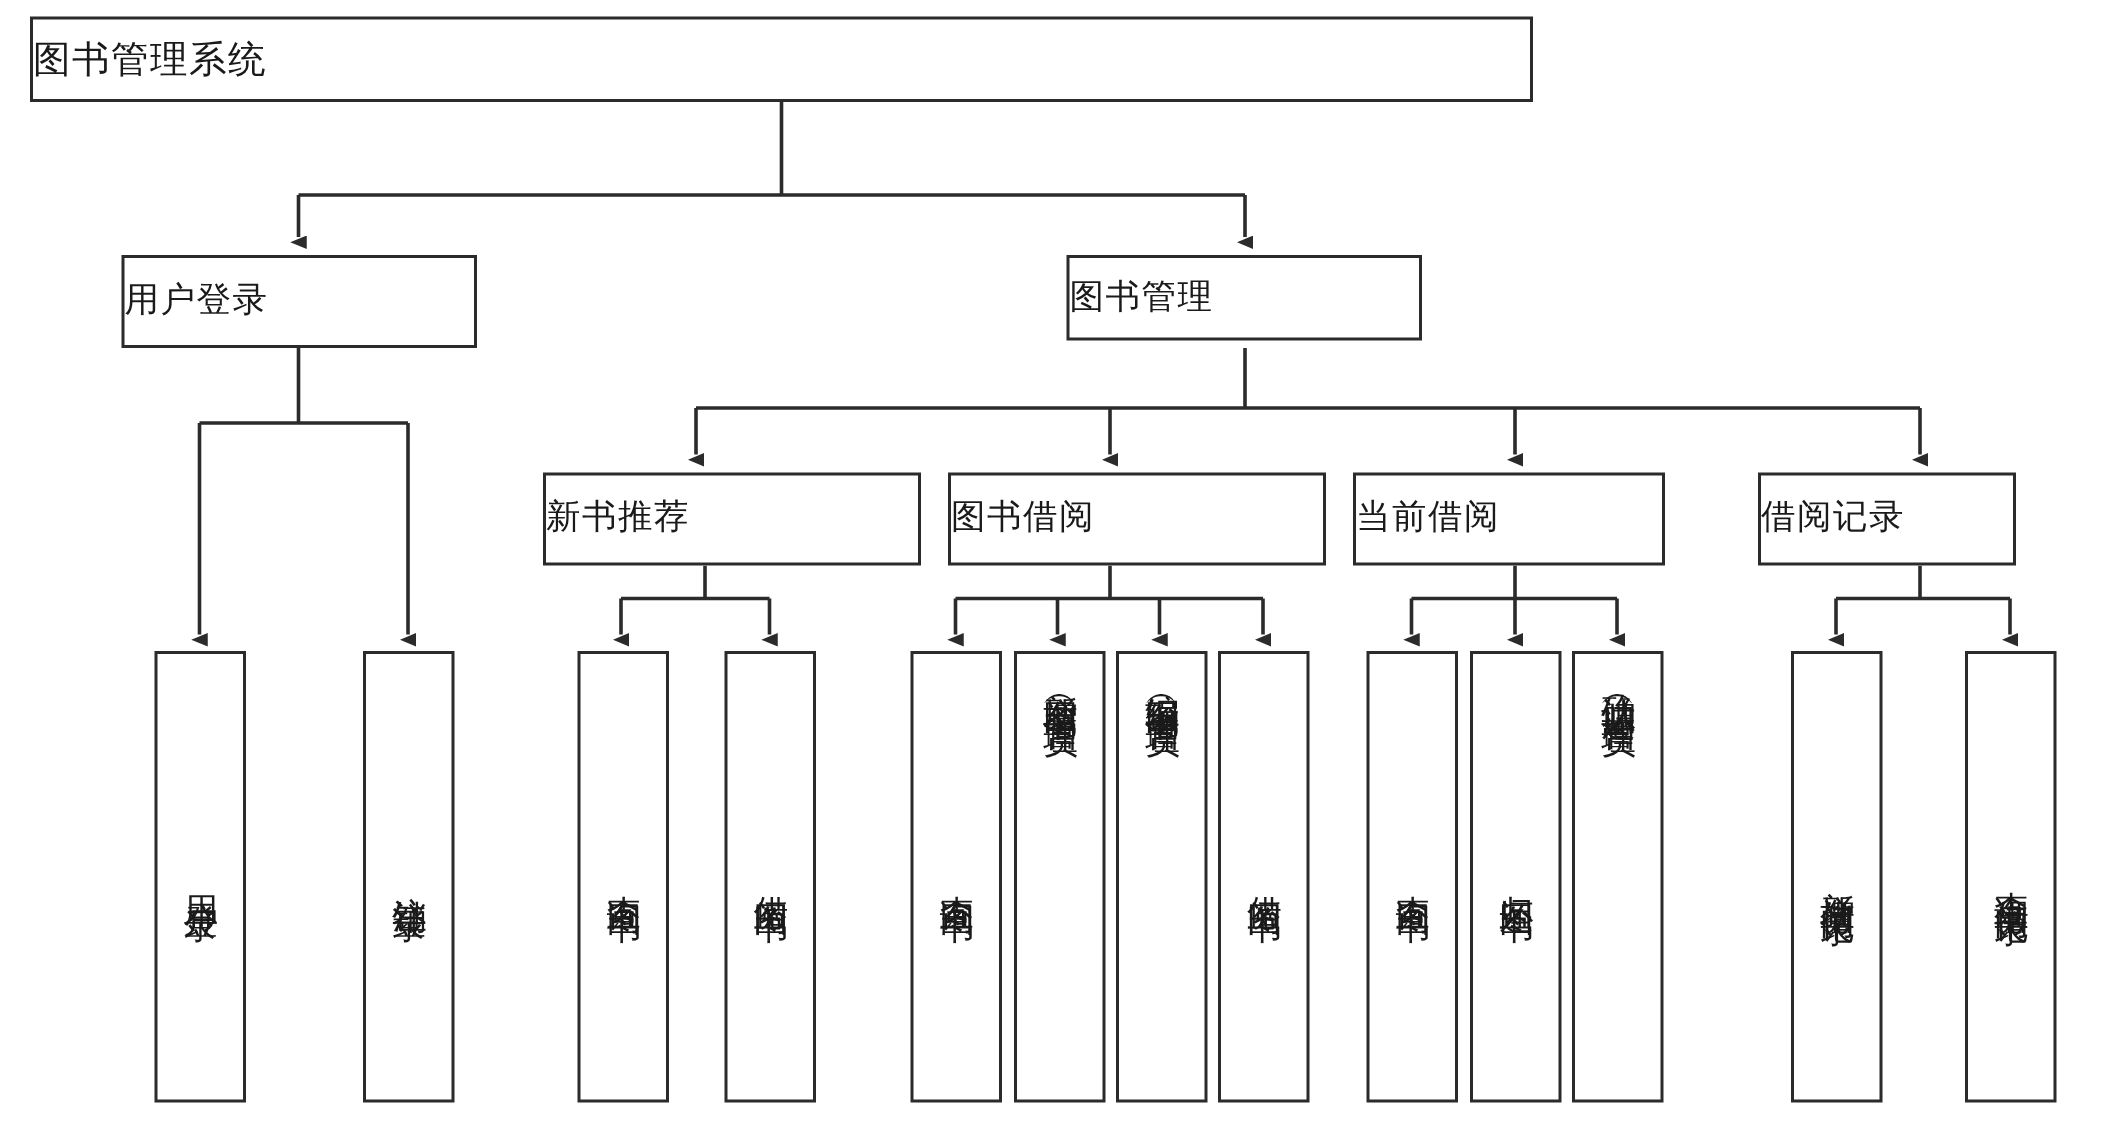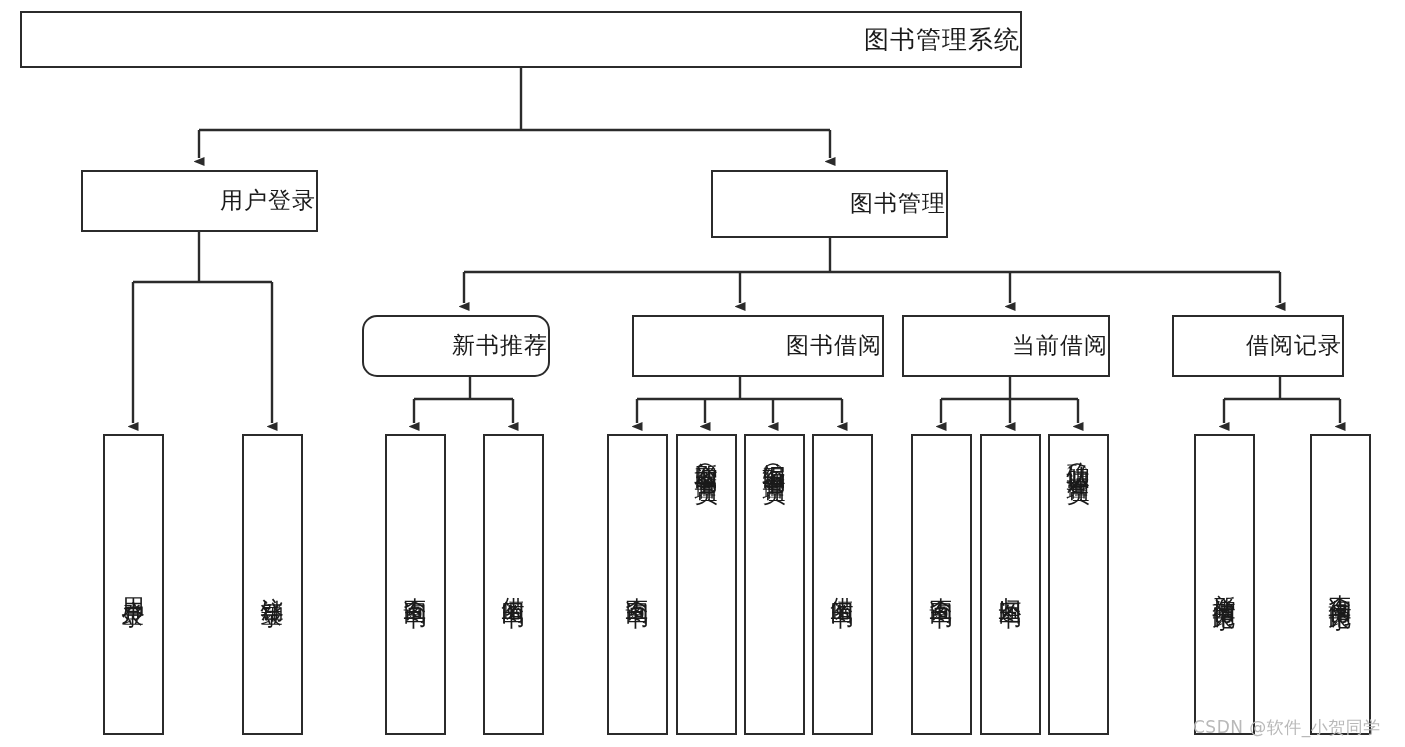--- a/index.html
+++ b/index.html
@@ -25,21 +25,21 @@
     height: 747px;
     pointer-events: none;
   }
   .node {
     position: absolute;
     box-sizing: border-box;
     border: 2px solid #2b2b2b;
     background: #ffffff;
     display: flex;
     align-items: center;
-    justify-content: flex-end;
+    justify-content: flex-start;
     color: #1a1a1a;
     z-index: 2;
   }
   .node.h {
     font-size: 23px;
     letter-spacing: 1px;
     line-height: 1.2;
   }
   .node.h.title {
     font-size: 25px;
@@ -128,25 +128,25 @@
     </g>
   </svg>
 
   <div class="node h title" style="left:20px; top:11px; width:1002px; height:57px;">
     <span>图书管理系统</span>
   </div>
 
   <div class="node h" style="left:81px; top:170px; width:237px; height:62px;">
     <span>用户登录</span>
   </div>
-  <div class="node h" style="left:711px; top:170px; width:237px; height:68px;">
+  <div class="node h" style="left:711px; top:170px; width:237px; height:57px;">
     <span>图书管理</span>
   </div>
 
-  <div class="node h" style="left:362px; top:315px; width:188px; height:62px;border-radius:15px;">
+  <div class="node h" style="left:362px; top:315px; width:252px; height:62px;">
     <span>新书推荐</span>
   </div>
   <div class="node h" style="left:632px; top:315px; width:252px; height:62px;">
     <span>图书借阅</span>
   </div>
   <div class="node h" style="left:902px; top:315px; width:208px; height:62px;">
     <span>当前借阅</span>
   </div>
   <div class="node h" style="left:1172px; top:315px; width:172px; height:62px;">
     <span>借阅记录</span>
@@ -197,15 +197,14 @@
   </div>
 
   <div class="node v centered" style="left:1194px; top:434px; width:61px; height:301px;">
     <span class="vtext">新增借阅记录</span>
   </div>
 
   <div class="node v centered" style="left:1310px; top:434px; width:61px; height:301px;">
     <span class="vtext">查询借阅记录</span>
   </div>
 
-  <div class="watermark">CSDN @软件_小贺同学</div>
 
 </div>
 
 </body></html>

